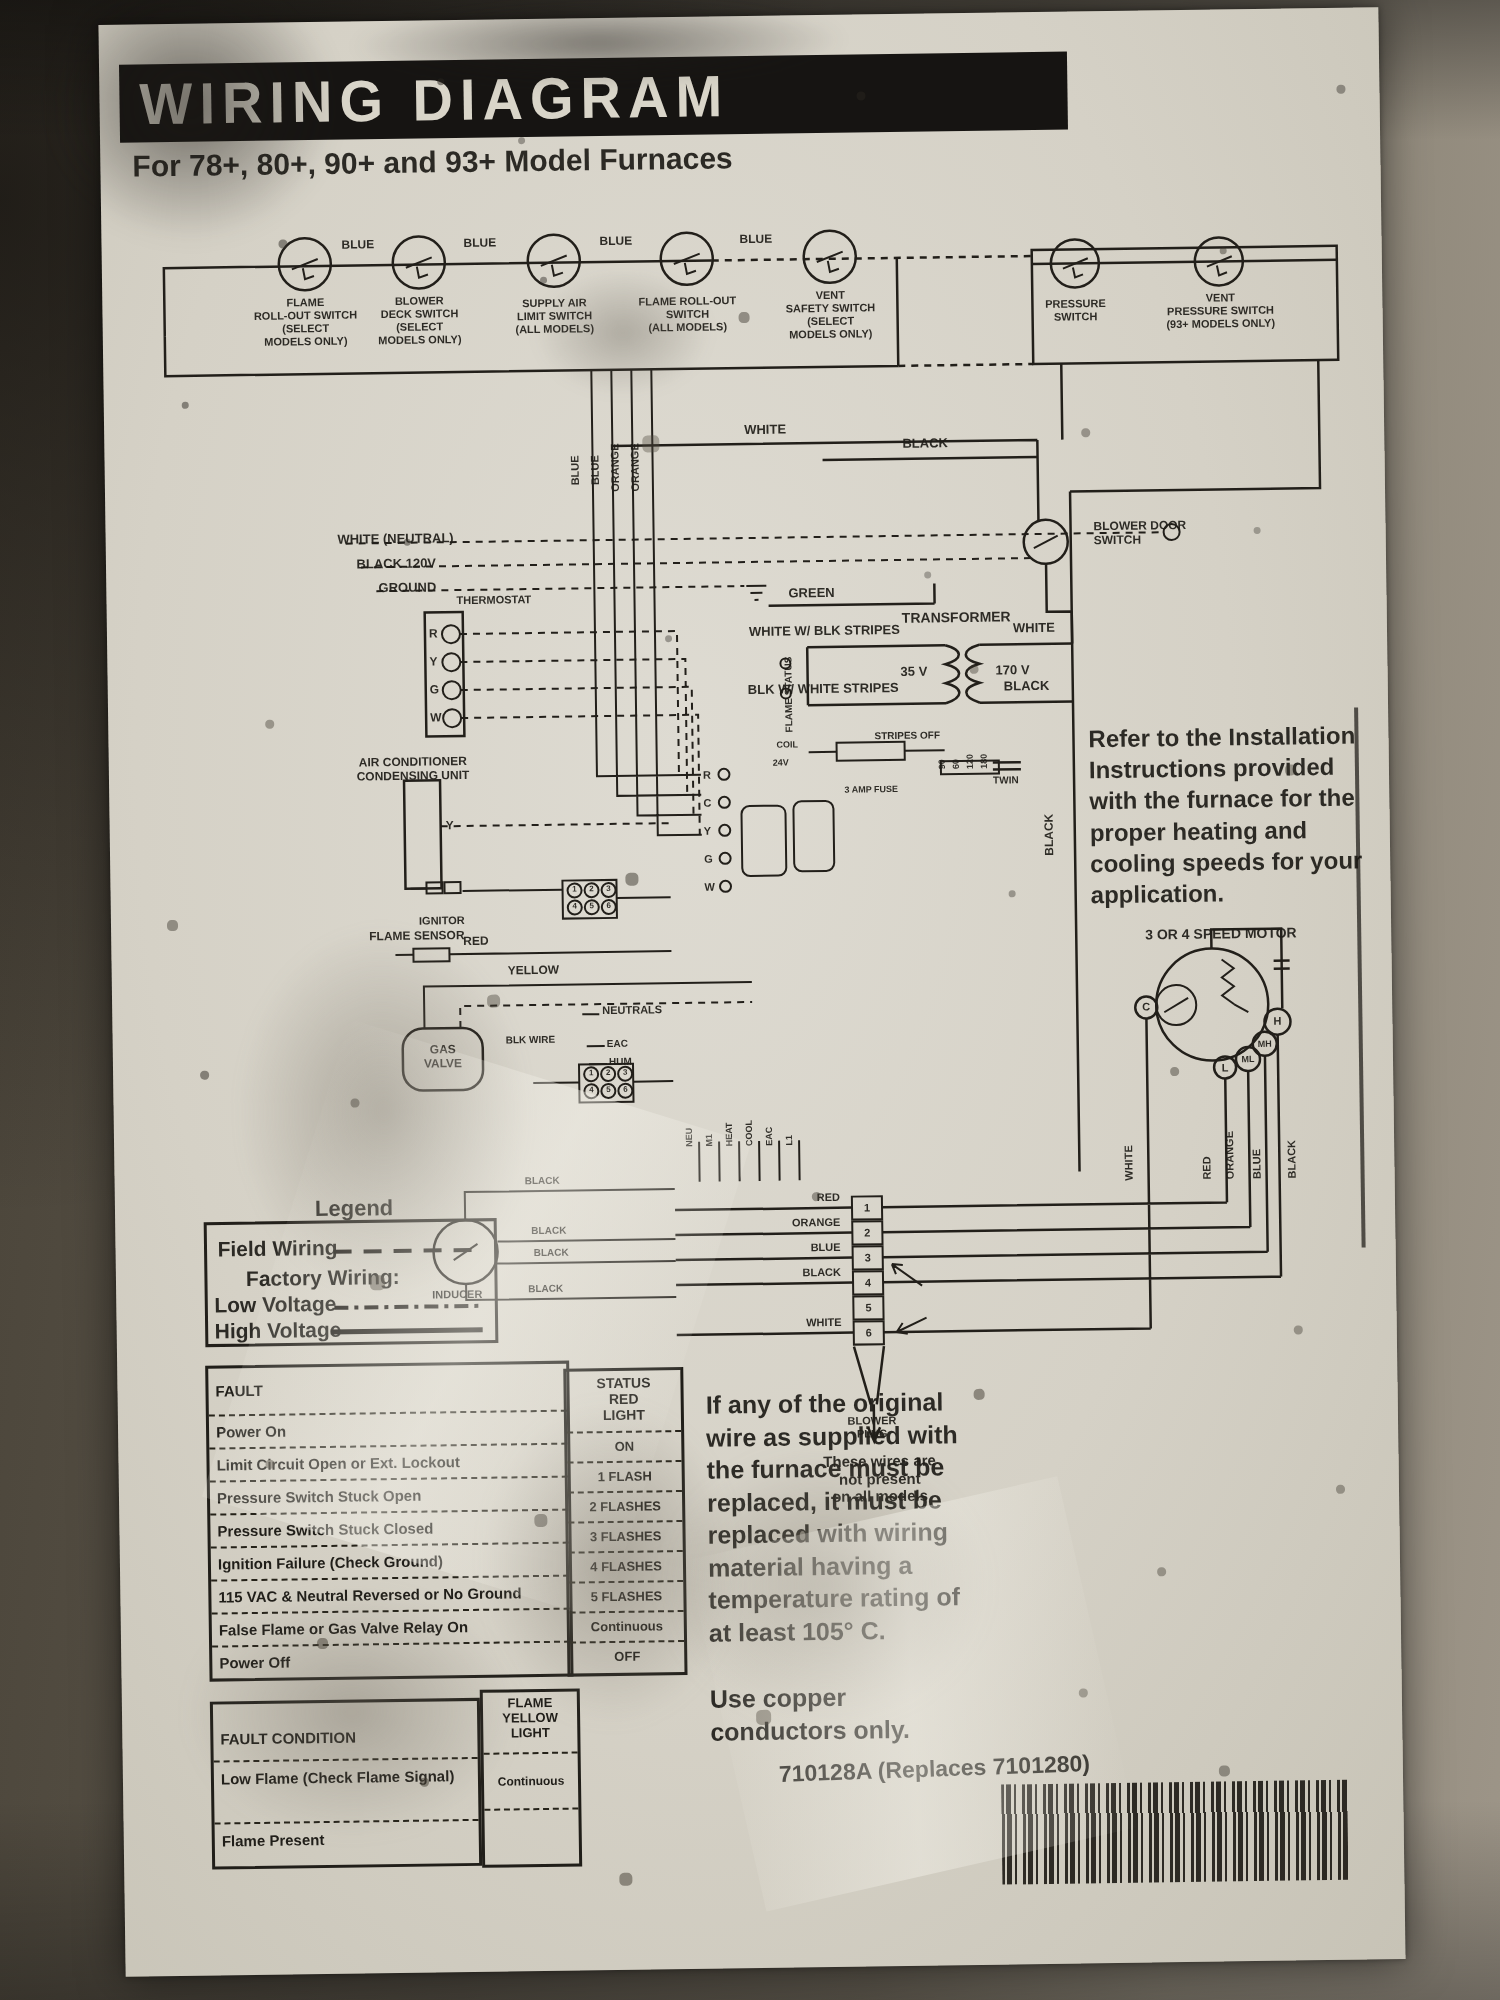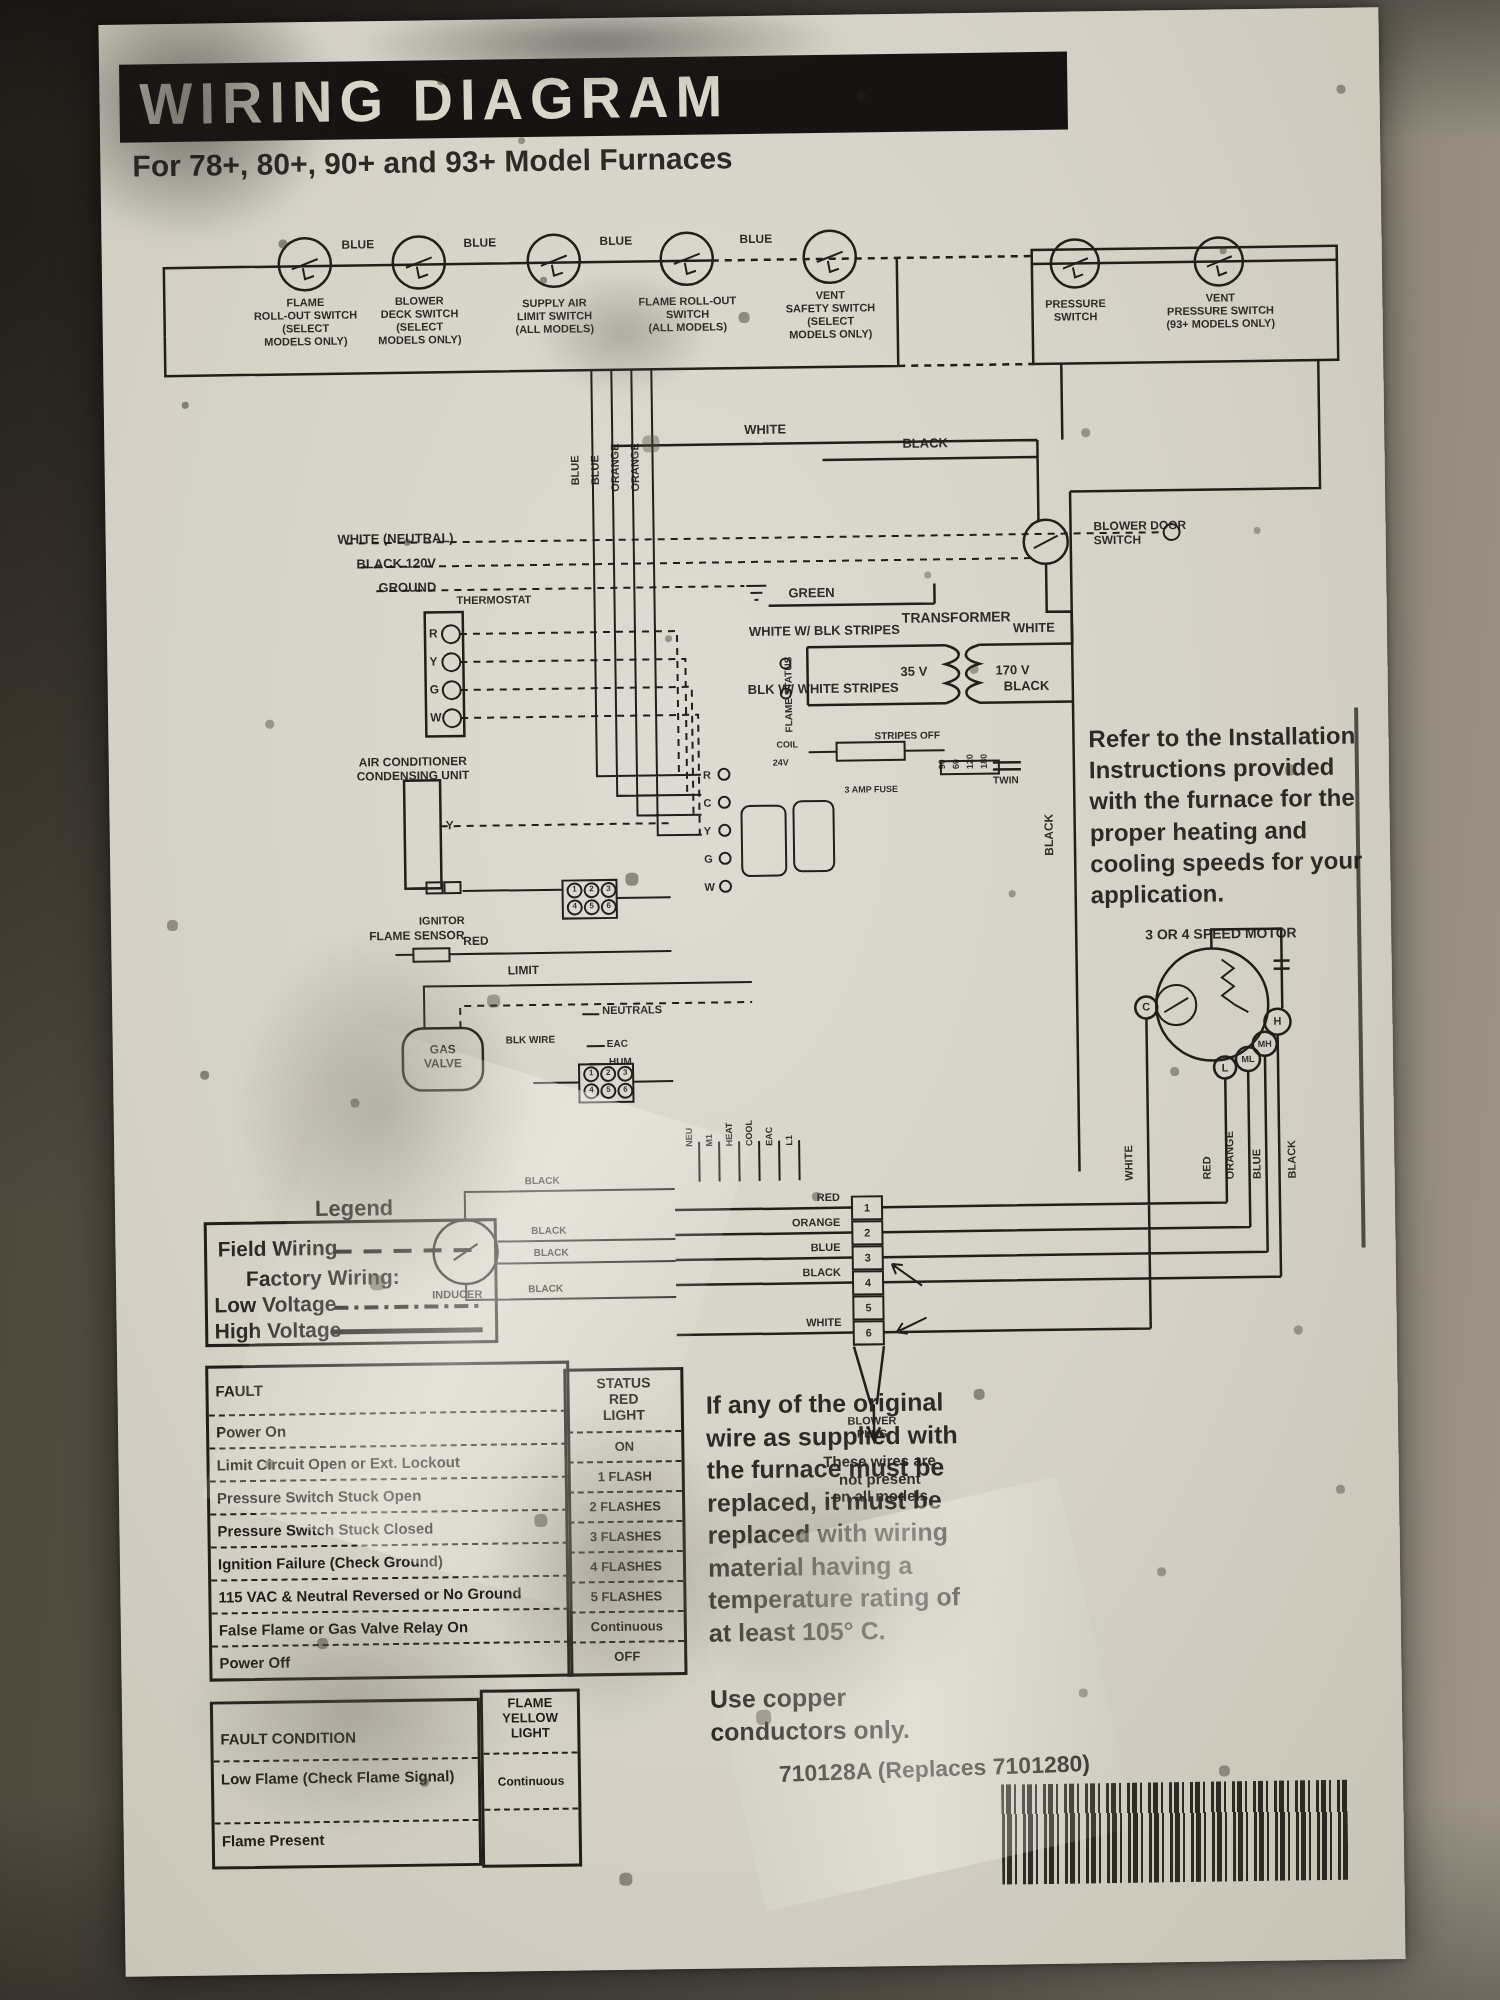--- a/index.html
+++ b/index.html
@@ -296,21 +296,21 @@
   <div class="lab f8 ctr" style="left:491px;top:883px;width:14px;">6</div>
   <div class="lab f8 ctr" style="left:471px;top:1050px;width:14px;">1</div>
   <div class="lab f8 ctr" style="left:488px;top:1050px;width:14px;">2</div>
   <div class="lab f8 ctr" style="left:505px;top:1050px;width:14px;">3</div>
   <div class="lab f8 ctr" style="left:471px;top:1067px;width:14px;">4</div>
   <div class="lab f8 ctr" style="left:488px;top:1067px;width:14px;">5</div>
   <div class="lab f8 ctr" style="left:505px;top:1067px;width:14px;">6</div>
 
   <div class="lab f12" style="left:258px;top:908px;">FLAME SENSOR</div>
   <div class="lab f12" style="left:352px;top:914px;">RED</div>
-  <div class="lab f12" style="left:396px;top:944px;">LIMIT</div>
+  <div class="lab f12" style="left:396px;top:944px;">YELLOW</div>
   <div class="lab f10" style="left:393px;top:1015px;">BLK WIRE</div>
   <div class="lab f12 ctr" style="left:296px;top:1022px;width:68px;">GAS
 VALVE</div>
   <div class="lab f11" style="left:490px;top:986px;">NEUTRALS</div>
   <div class="lab f10" style="left:494px;top:1020px;">EAC</div>
   <div class="lab f10" style="left:496px;top:1038px;">HUM</div>
   <div class="lab f11" style="left:308px;top:894px;">IGNITOR</div>
   <div class="lab f11" style="left:316px;top:1268px;">INDUCER</div>
   <div class="lab f10" style="left:410px;top:1156px;">BLACK</div>
   <div class="lab f10" style="left:416px;top:1206px;">BLACK</div>

